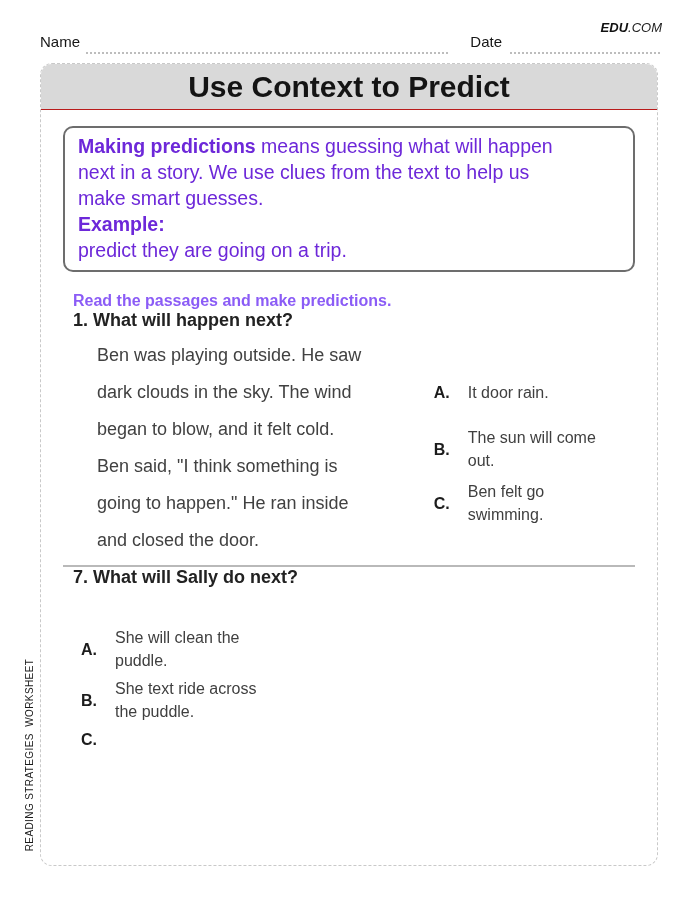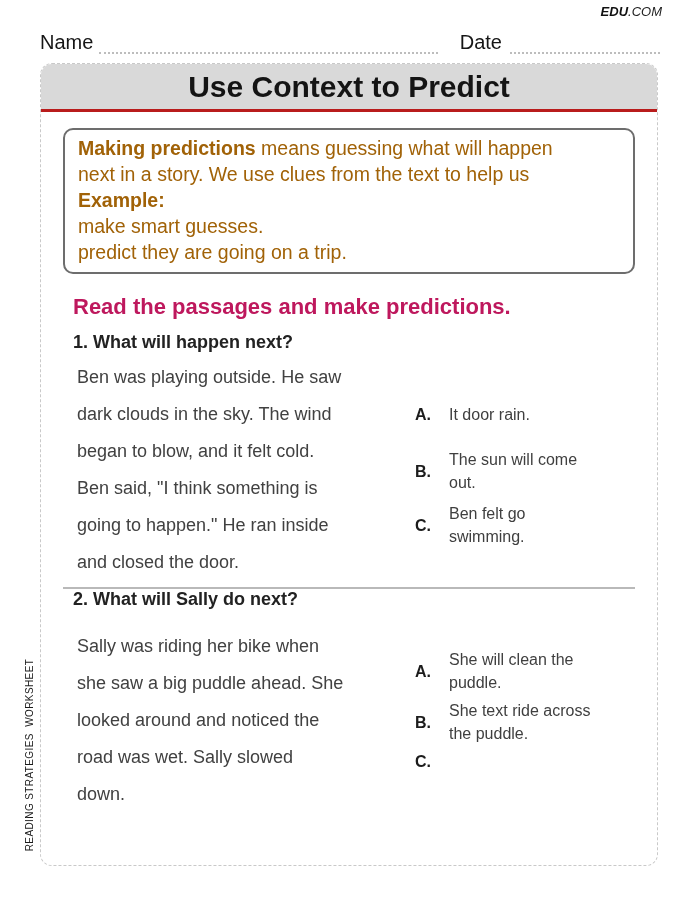--- a/index.html
+++ b/index.html
@@ -1,56 +1,56 @@
 <!DOCTYPE html>
 <html><head>
 <meta charset="utf-8">
 <style>
   html, body { margin:0; padding:0; }
   body {
     width:700px; height:906px; position:relative; overflow:hidden;
     background:#ffffff; font-family:"Liberation Sans", sans-serif; color:#212121;
   }
   
-  .brand { position:absolute; top:4px; right:38px; font-size:13px; font-style:italic; color:#111; }
+  .brand { position:absolute; top:20px; right:38px; font-size:13px; font-style:italic; color:#111; }
   .brand .b { font-weight:700; }
   .brand .r { font-weight:400; color:#222; }
   
   .fields-row { position:absolute; top:30px; left:40px; width:620px; display:flex; align-items:flex-end; height:24px; }
-  .field-label { font-size:20px; color:#161616; line-height:24px; }
+  .field-label { font-size:15px; color:#161616; line-height:24px; }
   .dotline { border-bottom:2px dotted #bdbdbd; height:22px; }
   .line-name { flex:1; margin-left:6px; }
   .gap { width:22px; }
   .line-date { width:150px; margin-left:8px; }
   
   .card {
     position:absolute; left:40px; top:63px; width:618px; height:803px; box-sizing:border-box;
     border:1px dashed #c9c9c9; border-radius:12px; background:#fff;
   }
   .card-header {
-    height:45px; background:#d9d9d9; border-bottom:3px solid #b91c1c;
+    height:45px; background:#d9d9d9; border-bottom:1px solid #b91c1c;
     border-radius:11px 11px 0 0; display:flex; align-items:center; justify-content:center;
   }
   .card-title { font-size:30px; font-weight:700; color:#141414; }
   .card-body { padding:16px 22px 0 22px; }
   
   .intro-box {
     border:2px solid #6d6d6d; border-radius:10px; padding:5px 13px 7px 13px;
-    font-size:19.5px; line-height:26px; color:#a16207;
+    font-size:19.5px; line-height:26px; color:#6d28d9;
   }
   .intro-line { white-space:nowrap; }
   .bold { font-weight:700; }
   
-  .section-heading { margin:20px 0 12px 10px; font-size:22px; font-weight:700; color:#be185d; }
+  .section-heading { margin:20px 0 0 10px; font-size:16px; font-weight:700; color:#8b5cf6; }
   .question { margin-left:10px; }
   .q-heading { margin-top:0; font-size:18px; font-weight:700; color:#222; }
   .q-columns { display:flex; margin-top:6px; }
   .q2 .q-columns { margin-top:18px; }
   .passage {
-    width:330px; margin-left:4px; font-size:18px; line-height:37px;
+    width:330px; margin-left:24px; font-size:18px; line-height:37px;
     color:#414141; white-space:pre-line;
   }
   .options { width:210px; box-sizing:border-box; padding-left:8px; }
   .q1 .options { padding-top:44px; }
   .q2 .options { padding-top:20px; }
   .option { display:flex; }
   .q1 .option-a { margin-bottom:22px; }
   .q1 .option-b { margin-bottom:8px; }
   .q2 .option { margin-bottom:5px; }
   .option-letter { width:34px; flex:none; font-weight:700; font-size:16px; color:#1c1c1c; align-self:center; line-height:23px; }
@@ -78,22 +78,22 @@
 
 <div class="card">
   <div class="card-header">
     <div class="card-title">Use Context to Predict</div>
   </div>
   <div class="card-body">
 
     <div class="intro-box">
       <div class="intro-line"><span class="bold">Making predictions</span><span> means guessing what will happen</span></div>
       <div class="intro-line">next in a story. We use clues from the text to help us</div>
+      <div class="intro-line">make smart guesses.</div>
       <div class="intro-line bold">Example:</div>
-      <div class="intro-line">make smart guesses.</div>
       <div class="intro-line">predict they are going on a trip.</div>
     </div>
 
     <div class="section-heading">Read the passages and make predictions.</div>
 
     <div class="question q1">
       <div class="q-heading">1. What will happen next?</div>
       <div class="q-columns">
         <div class="passage">Ben was playing outside. He saw
 dark clouds in the sky. The wind
@@ -116,27 +116,22 @@
             <span class="option-text">Ben felt go
 swimming.</span>
           </div>
         </div>
       </div>
     </div>
 
     <hr class="divider">
 
     <div class="question q2">
-      <div class="q-heading">2. What will Sally do next?</div>
+      <div class="q-heading">7. What will Sally do next?</div>
       <div class="q-columns">
-        <div class="passage">Sally was riding her bike when
-she saw a big puddle ahead. She
-looked around and noticed the
-road was wet. Sally slowed
-down.</div>
         <div class="options">
           <div class="option">
             <span class="option-letter">A.</span>
             <span class="option-text">She will clean the
 puddle.</span>
           </div>
           <div class="option">
             <span class="option-letter">B.</span>
             <span class="option-text">She text ride across
 the puddle.</span>

